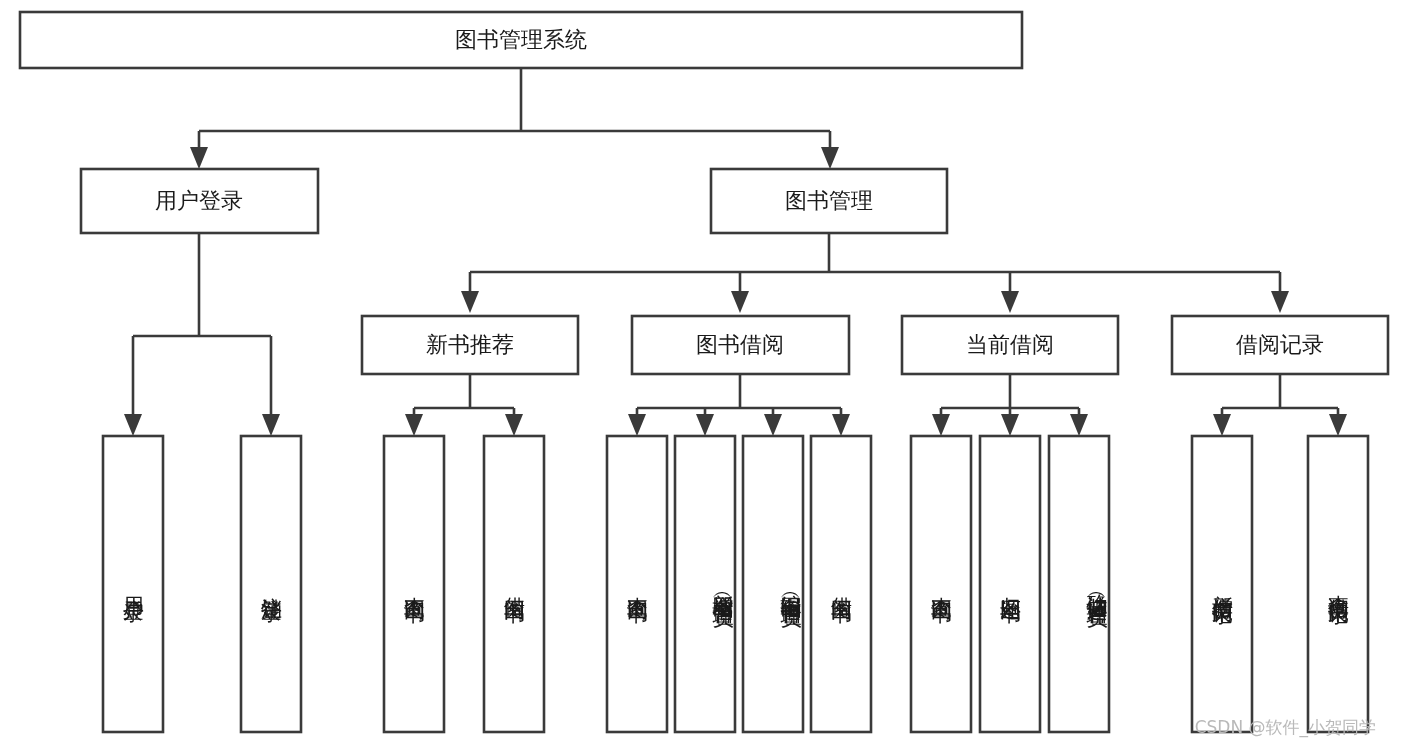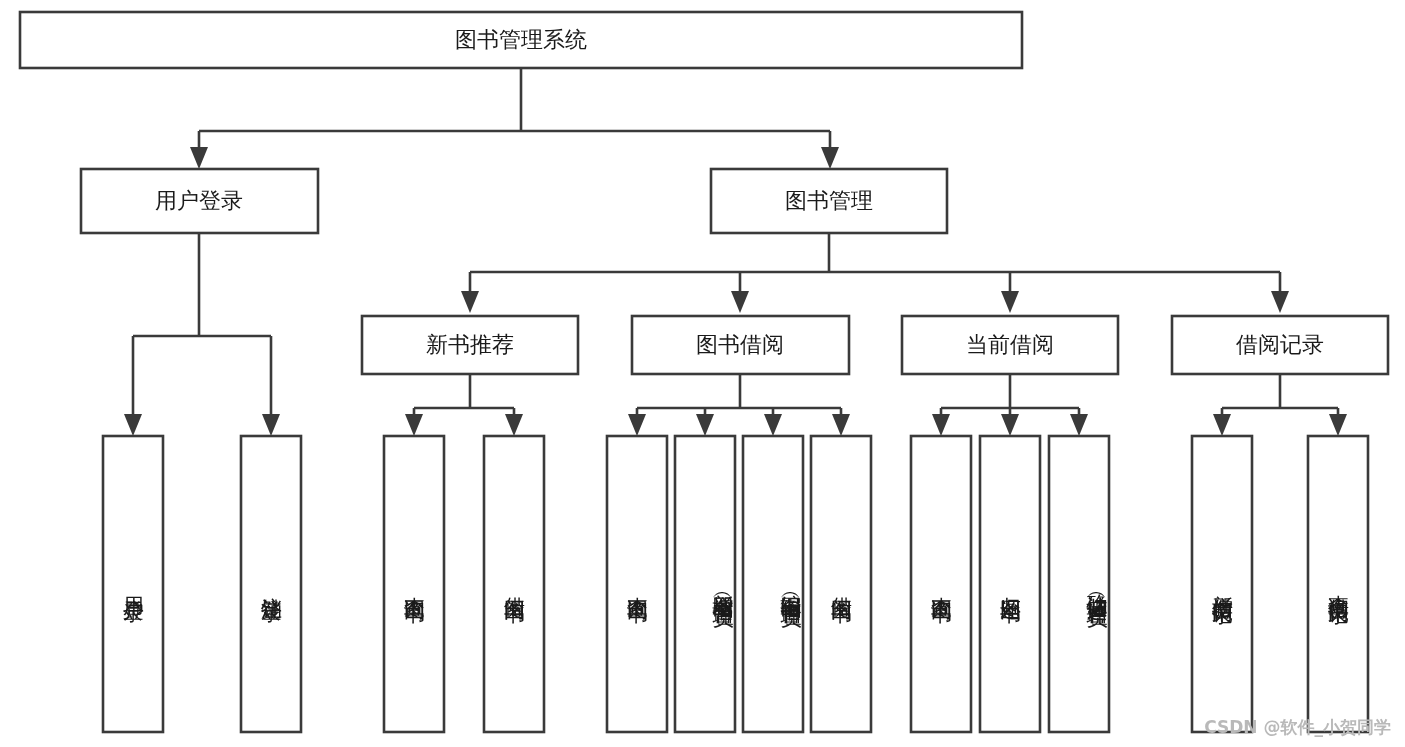--- a/index.html
+++ b/index.html
@@ -55,28 +55,27 @@
     font-size: 21px;
     line-height: 1.18;
     color: #1a1a1a;
     letter-spacing: 2px;
     white-space: nowrap;
     text-align: center;
     pointer-events: none;
   }
   .watermark {
     position: absolute;
-    right: 14px;
+    right: 29px;
     bottom: 8px;
     font-family: "DejaVu Sans", "Liberation Sans", sans-serif;
     font-size: 17px;
     color: #b9b9b9;
     white-space: nowrap;
     user-select: none;
-    font-weight: bold;
   }
 </style>
 </head>
 <body>
 
 <div id="diagram-root">
 
   <svg id="flow" viewBox="0 0 1405 747">
 
     <g>

